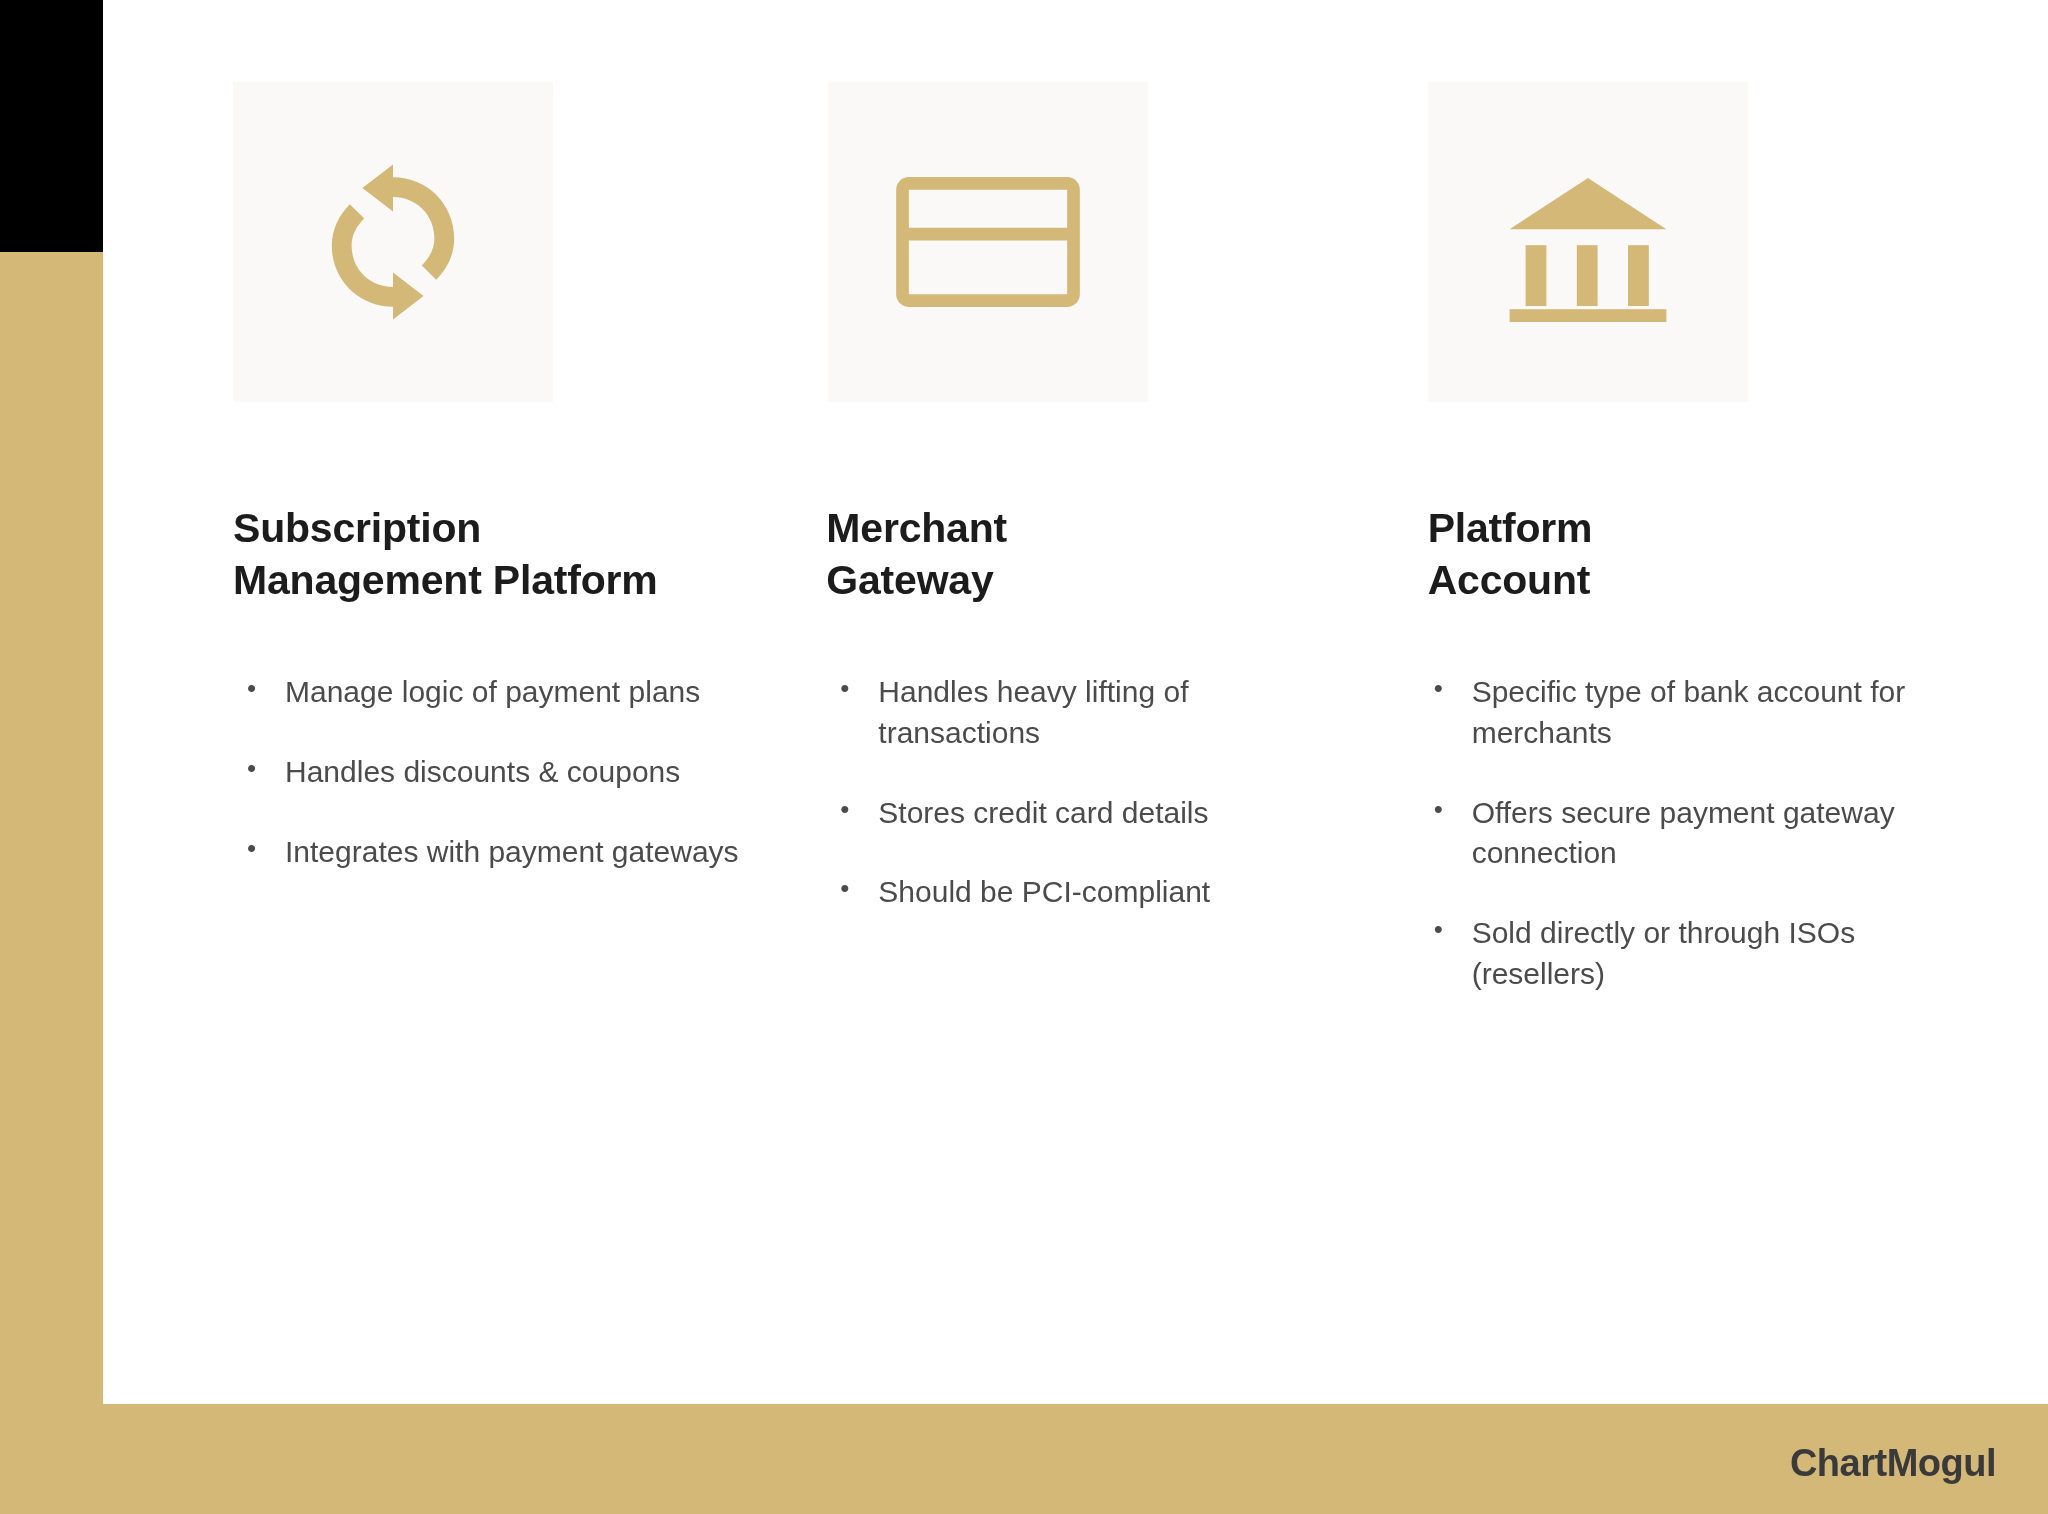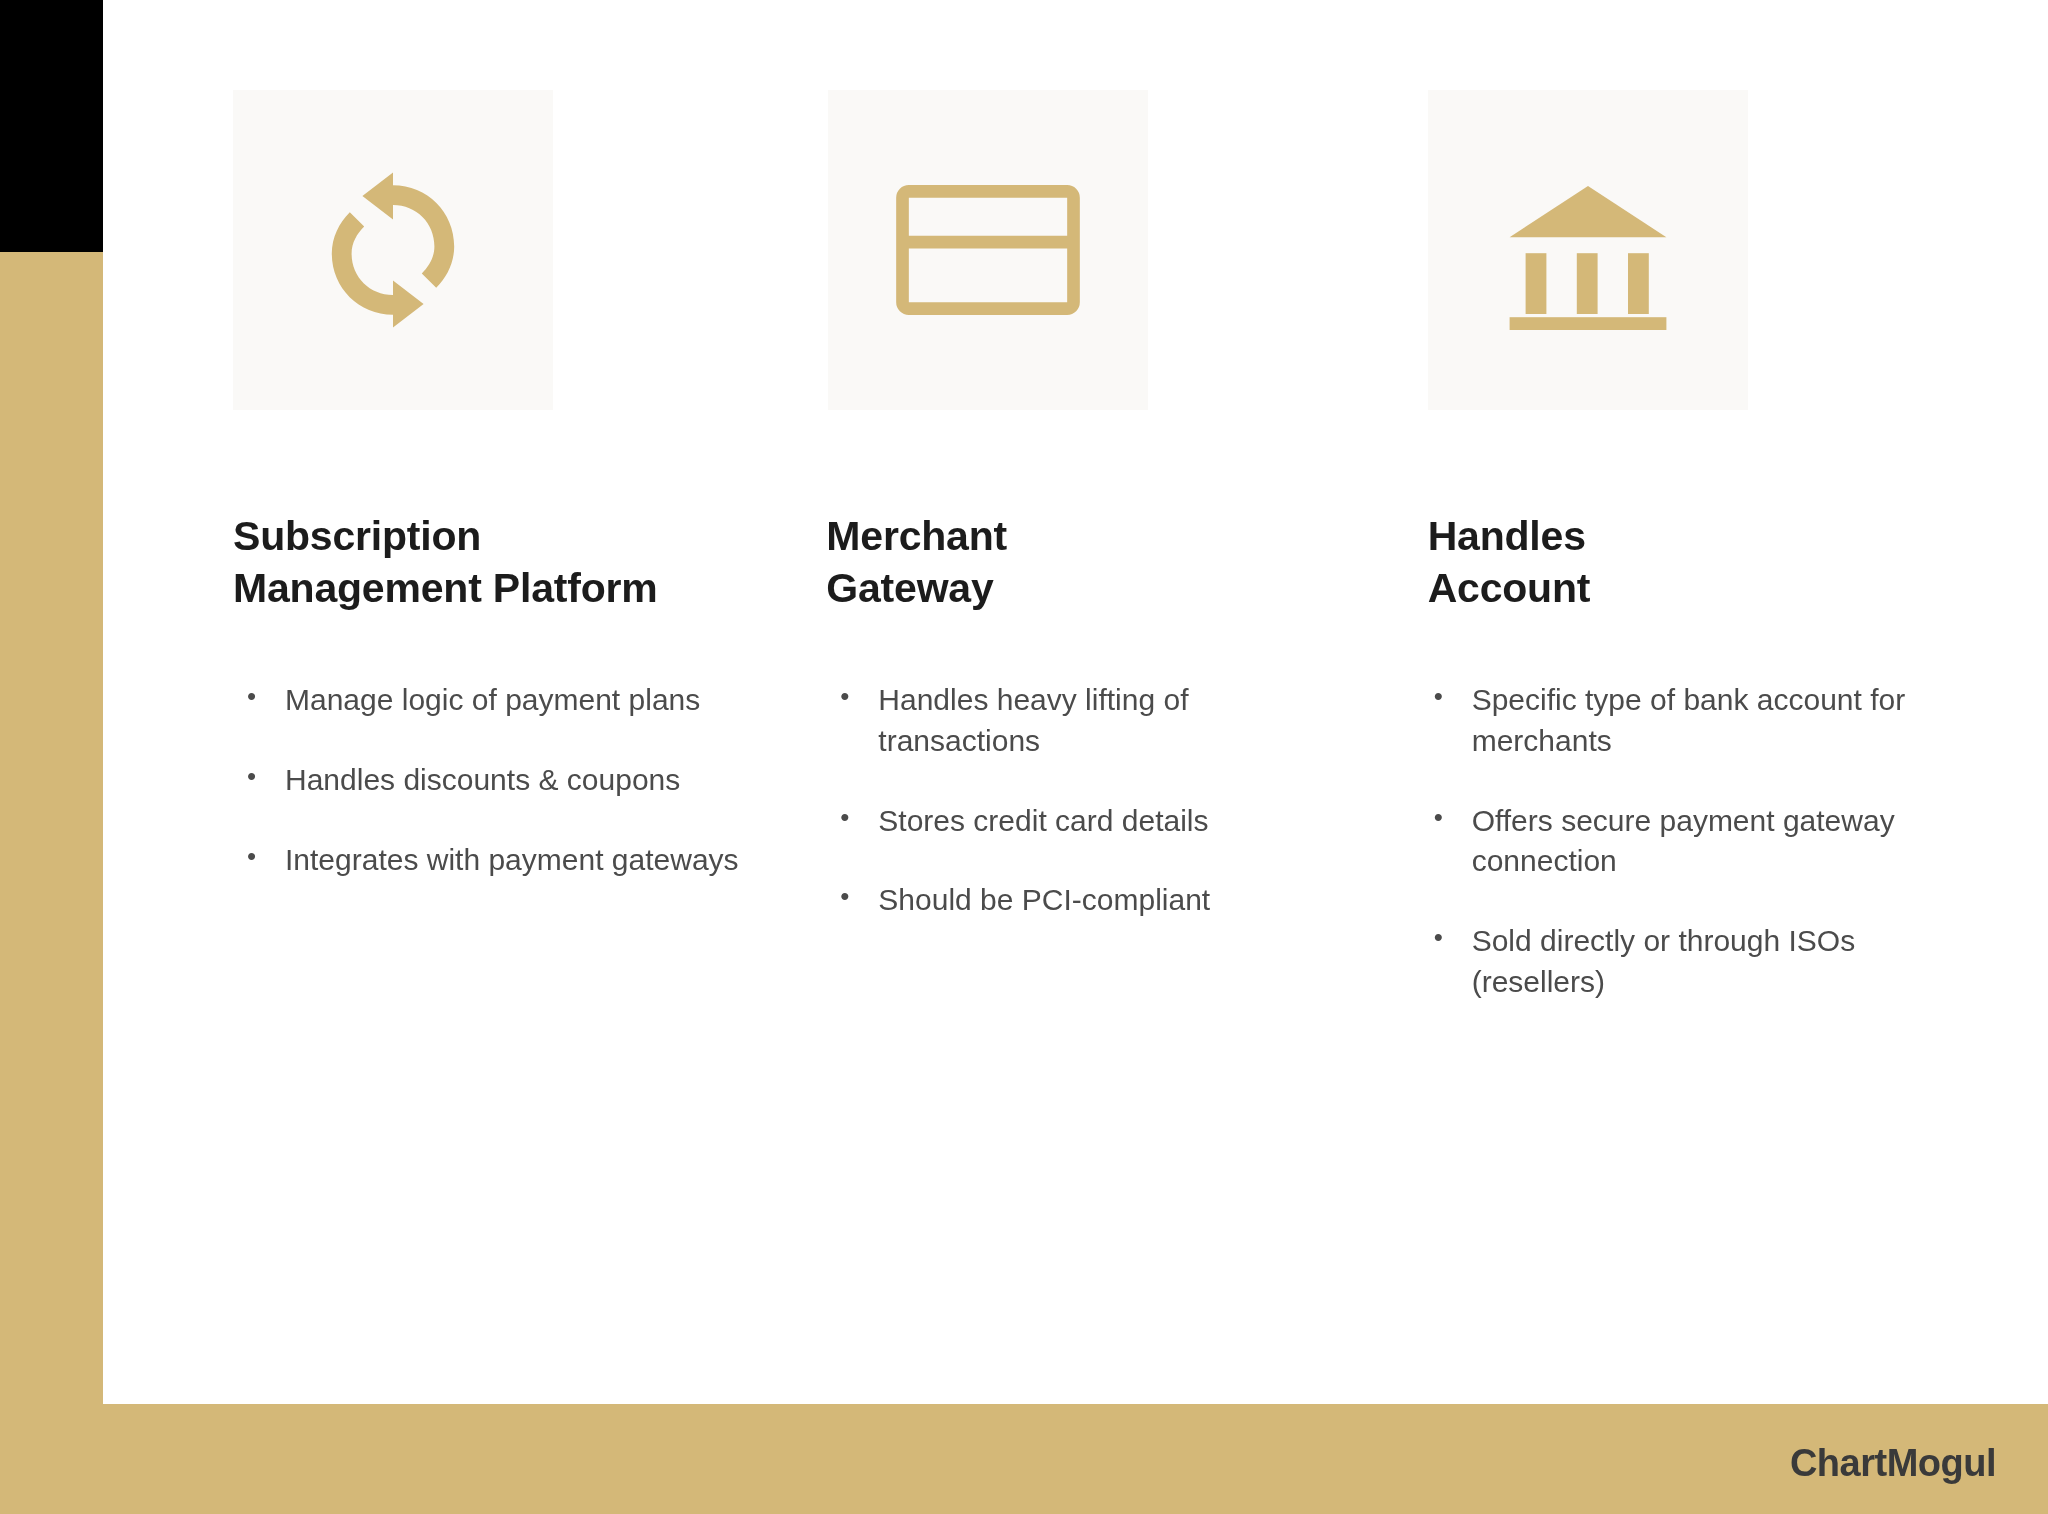--- a/index.html
+++ b/index.html
@@ -53,21 +53,21 @@
     left: 113px;
     top: 0;
     width: 1935px;
     height: 1404px;
     background: #ffffff;
   }
 
   .columns {
     position: absolute;
     left: 120px;
-    top: 90px;
+    top: 82px;
     width: 1780px;
     display: flex;
     flex-direction: row;
     gap: 0;
   }
   .column {
     width: 600px;
     box-sizing: border-box;
   }
 
@@ -196,21 +196,21 @@
             <g fill="#d4b878">
               <polygon points="55,10 104,42 6,42"></polygon>
               <rect x="16" y="52" width="13" height="38"></rect>
               <rect x="48" y="52" width="13" height="38"></rect>
               <rect x="80" y="52" width="13" height="38"></rect>
               <rect x="6" y="92" width="98" height="10"></rect>
             </g>
           </svg>
         </div>
         <div class="col-title">
-          <span>Handles</span>
+          <span>Platform</span>
           <span class="line2">Account</span>
         </div>
         <ul class="bullets">
           <li class="bullet">Specific type of bank account for merchants</li>
           <li class="bullet">Offers secure payment gateway connection</li>
           <li class="bullet">Sold directly or through ISOs (resellers)</li>
         </ul>
       </div>
 
     </div>

